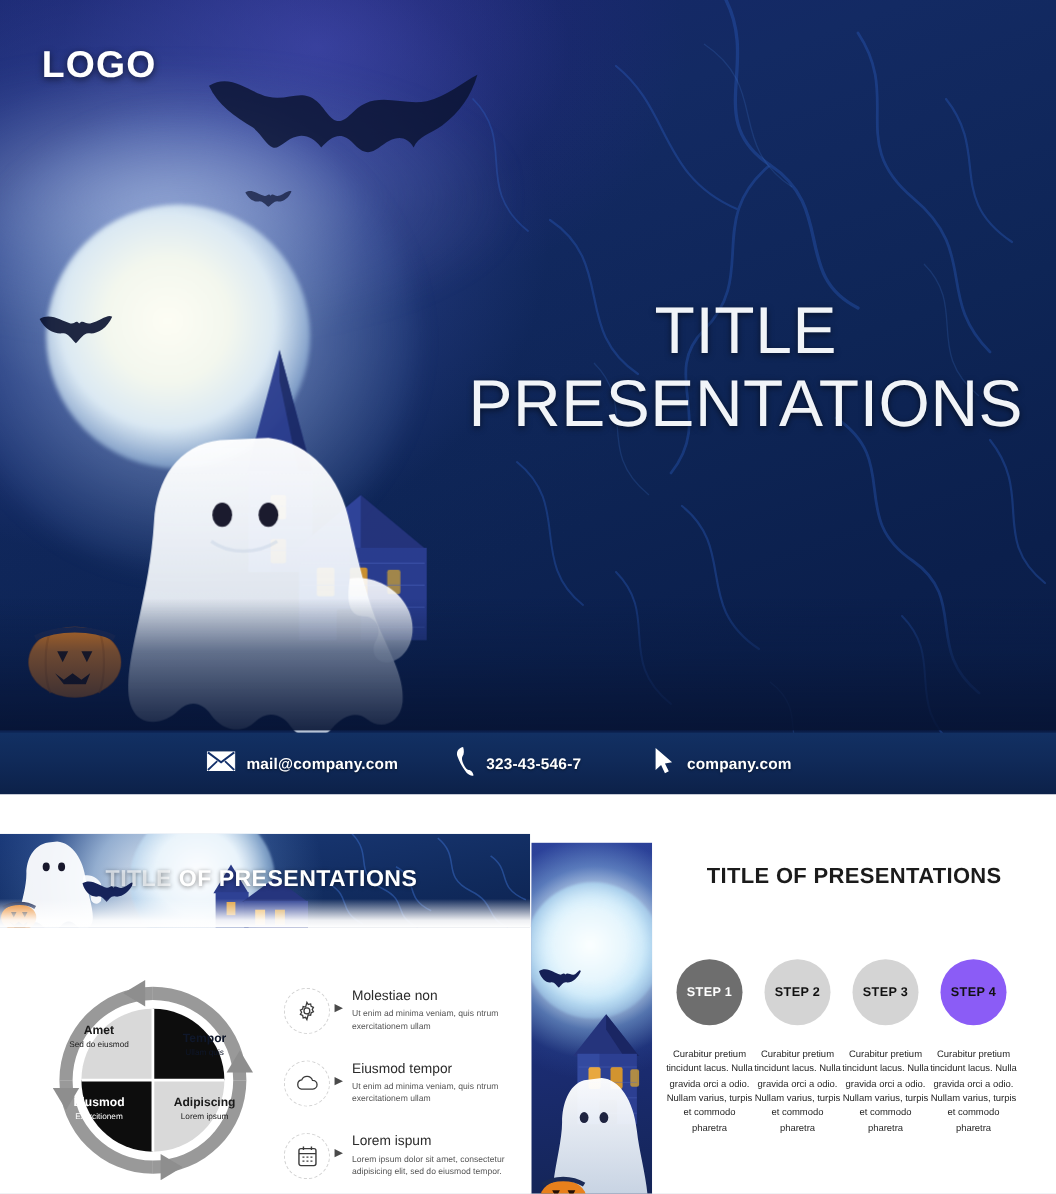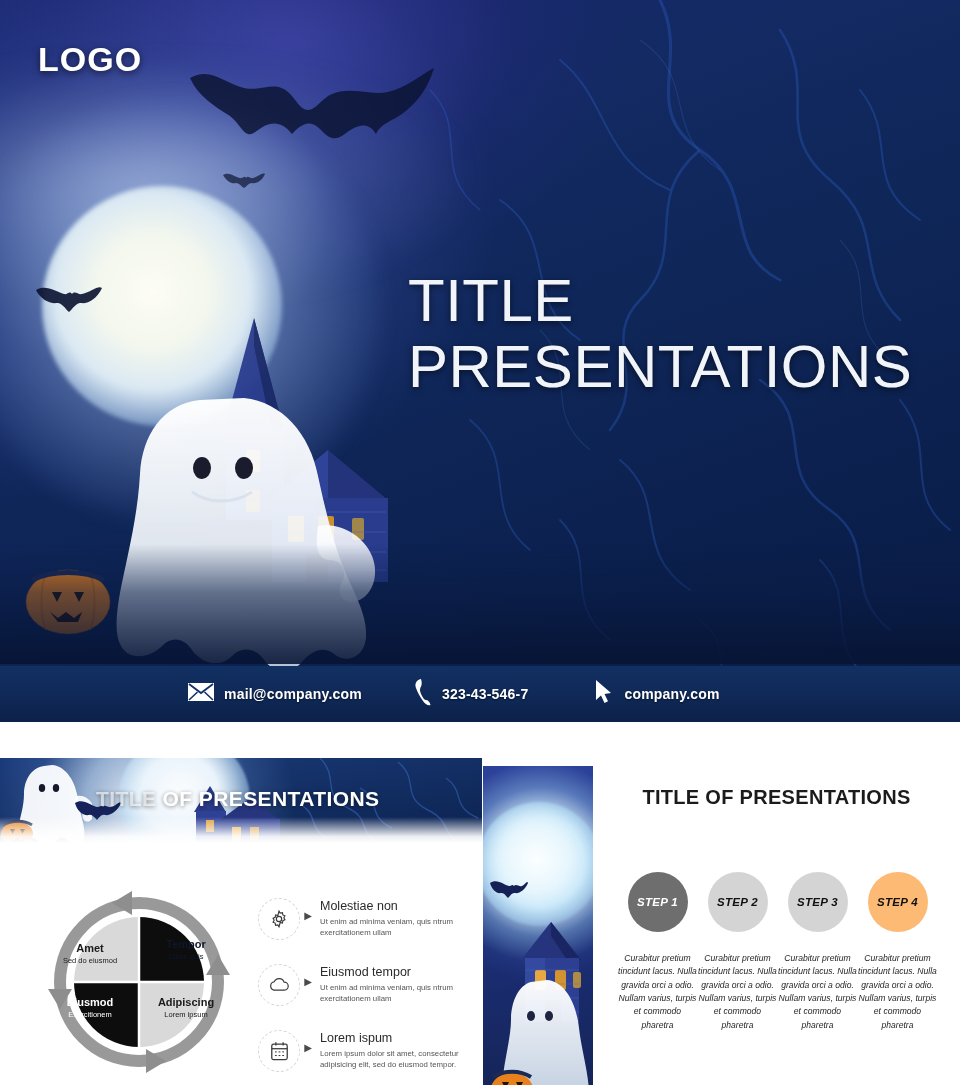--- a/index.html
+++ b/index.html
@@ -10,20 +10,21 @@
     overflow: hidden;
   }
   #page { position: relative; width: 960px; height: 1085px; }
 
   
   .hero {
     position: absolute; left: 0; top: 0;
     width: 960px; height: 722px;
     overflow: hidden;
     background: #0c2050;
+    text-align: center;
   }
   
   .sky {
     position: absolute; inset: 0;
     background:
       radial-gradient(ellipse 520px 420px at 14% 30%, rgba(150,175,230,0.55) 0%, rgba(60,80,165,0.38) 38%, rgba(18,38,95,0.05) 70%, rgba(0,0,0,0) 100%),
       radial-gradient(ellipse 420px 300px at 30% 6%, rgba(86,78,200,0.55) 0%, rgba(40,40,130,0.25) 55%, rgba(0,0,0,0) 80%),
       linear-gradient(160deg, #18266e 0%, #132a63 28%, #0e2556 55%, #0b1f4c 78%, #0a1c45 100%);
   }
   
@@ -153,21 +154,21 @@
       radial-gradient(circle 120px at 52% 27%, #f4fbff 0%, #dceefa 36%, rgba(150,200,240,0.45) 62%, rgba(70,120,200,0.1) 84%, rgba(40,70,160,0) 100%),
       linear-gradient(175deg, #2a3d96 0%, #223483 25%, #1b2c72 55%, #16275f 80%, #13224f 100%);
   }
 
   
   .slide-right { position: absolute; left: 593px; top: 0; width: 367px; height: 363px; background:#fff; }
   .sr-title {
     position: absolute; left: 0; top: 28px; width: 367px; text-align: center;
     font-size: 20px; font-weight: 700; color: #1b1b1b; letter-spacing: .3px;
   }
-  .steps { position: absolute; left: 12px; top: 114px; width: 345px; display: flex; justify-content: center; font-style: italic; }
+  .steps { position: absolute; left: 12px; top: 114px; width: 345px; display: flex; justify-content: flex-start; }
   .step-col { width: 80px; display: flex; flex-direction: column; align-items: center; }
   .step-circle {
     width: 60px; height: 60px; border-radius: 50%;
     display: flex; align-items: center; justify-content: center;
     font-size: 11.5px; font-weight: 700; letter-spacing: .3px;
   }
   .step-body { margin-top: 20px; font-size: 8.6px; line-height: 1.55; color: #1f1f1f; text-align: center; }
 </style>
 </head>
 <body>
@@ -381,21 +382,21 @@
         <path d="M91 91 L156 91 A65 65 0 0 0 91 26 Z" fill="#0d0d0d"></path>
         <path d="M91 91 L91 156 A65 65 0 0 0 156 91 Z" fill="#d9d9d9"></path>
         <path d="M91 91 L26 91 A65 65 0 0 0 91 156 Z" fill="#0d0d0d"></path>
       </g>
       <g stroke="#ffffff" stroke-width="2.5">
         <line x1="91" y1="26" x2="91" y2="156"></line>
         <line x1="26" y1="91" x2="156" y2="91"></line>
       </g>
     </svg>
 
-    <div class="q-label" style="left:58px;top:184px;width:64px;color:#1a1a1a">
+    <div class="q-label" style="left:58px;top:173px;width:64px;color:#1a1a1a">
       <div class="q-title">Amet</div>
       <div class="q-sub">Sed do eiusmod</div>
     </div>
     <div class="q-label" style="left:152px;top:180px;width:68px;color:#0f172a">
       <div class="q-title">Tempor</div>
       <div class="q-sub">Ullam quis</div>
     </div>
     <div class="q-label" style="left:148px;top:238px;width:76px;color:#1a1a1a">
       <div class="q-title">Adipiscing</div>
       <div class="q-sub">Lorem ipsum</div>
@@ -513,21 +514,21 @@
           <div class="step-circle" style="background:#d4d4d4;color:#111">STEP 2</div>
           <div class="step-body">Curabitur pretium tincidunt lacus. Nulla gravida orci a odio. Nullam varius, turpis et commodo pharetra</div>
         </div>
 
         <div class="step-col">
           <div class="step-circle" style="background:#d4d4d4;color:#111">STEP 3</div>
           <div class="step-body">Curabitur pretium tincidunt lacus. Nulla gravida orci a odio. Nullam varius, turpis et commodo pharetra</div>
         </div>
 
         <div class="step-col">
-          <div class="step-circle" style="background:#fdba74;color:#111">STEP 4</div>
+          <div class="step-circle" style="background:#8b5cf6;color:#111">STEP 4</div>
           <div class="step-body">Curabitur pretium tincidunt lacus. Nulla gravida orci a odio. Nullam varius, turpis et commodo pharetra</div>
         </div>
 
       </div>
     </div>
 
   </section>
 </div>
 
 </body></html>

